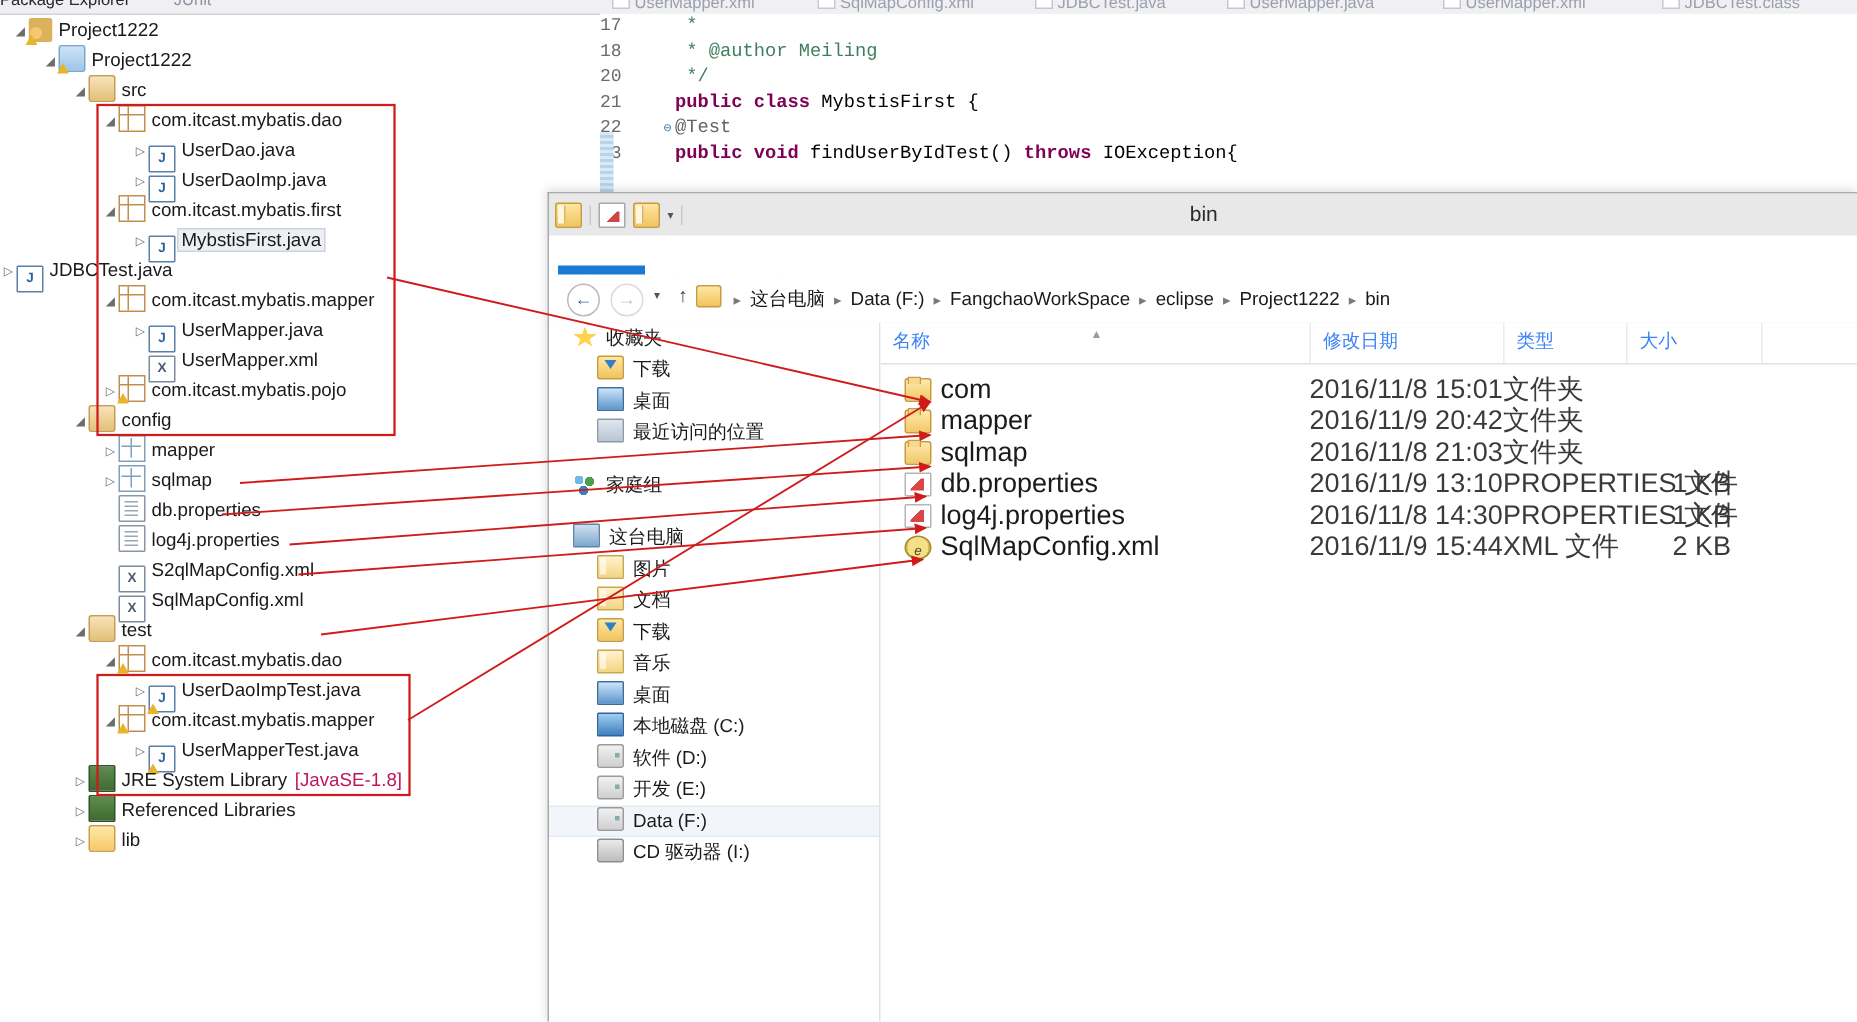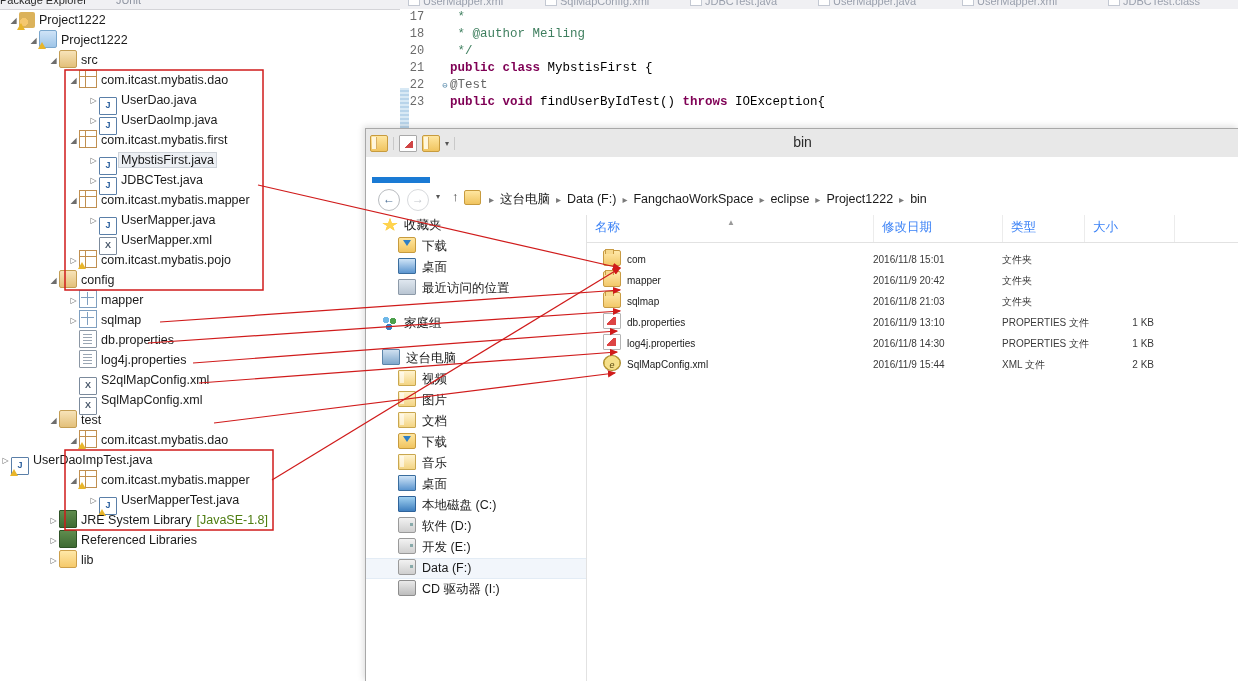--- a/index.html
+++ b/index.html
@@ -46,21 +46,21 @@
   .row .arrow{
     display:inline-block;width:11px;text-align:center;color:#6d6d6d;font-size:8px;
     vertical-align:1px;
   }
   .row .arrow.none{color:transparent;}
   .row .ico{
     display:inline-block;width:16px;height:16px;vertical-align:-4px;margin-right:4px;
     position:relative;
   }
   .row .lbl{vertical-align:0px;}
-  .row .dim{color:#4d7c0f;text-align:right;}
+  .row .dim{color:#be185d;text-align:right;}
   .sel-lbl{background:#eceff3;border:1px solid #cfd4da;padding:0 2px;margin:0 -3px;}
 
   
   .ic-proj-root{background:
      radial-gradient(circle at 5px 10px,#f5c86e 0 4px,transparent 4px),
      linear-gradient(#dbb25b,#dbb25b) ;
      border-radius:2px;}
   .ic-jproj{background:linear-gradient(#cfe3f7,#9ec5e8);border:1px solid #7ba7cd;border-radius:2px;}
   .ic-src{background:linear-gradient(#f7e3b9,#e3c07a);border:1px solid #c49e54;border-radius:2px;}
   .ic-pkg{background:#fff;border:1px solid #c08f50;}
@@ -176,21 +176,21 @@
     position:absolute;left:0;top:0;width:100%;height:27px;
     border-bottom:1px solid #e2e2e2;background:#fff;
   }
   .colh{
     position:absolute;top:0;height:27px;line-height:27px;font-size:12.5px;color:#3b82f6;
     border-left:1px solid #ececec;padding-left:8px;box-sizing:border-box;font-family:Liberation Mono, monospace;
   }
   .colh.first{border-left:none;}
   .sortcaret{position:absolute;left:140px;top:3px;font-size:8px;color:#9a9a9a;}
   .frow{
-    position:absolute;left:0;width:100%;height:21px;line-height:21px;font-size:10px;color:#1a1a1a;
+    position:absolute;left:0;width:100%;height:21px;line-height:21px;font-size:18px;color:#1a1a1a;
   }
   .fname{position:absolute;left:16px;white-space:nowrap;}
   .fname .fi{display:inline-block;width:16px;height:14px;vertical-align:-3px;margin-right:6px;position:relative;}
   .fi-folder{background:linear-gradient(#ffe9ab,#f2c869);border:1px solid #c89b43;border-radius:2px;}
   .fi-folder:after{content:"";position:absolute;left:1px;top:-2px;width:7px;height:4px;
     background:#f7d98e;border:1px solid #c89b43;border-bottom:none;border-radius:1px 1px 0 0;}
   .fi-prop{background:#fff;border:1px solid #b5b5b5;border-radius:1px;}
   .fi-prop:after{content:"";position:absolute;left:3px;top:3px;width:9px;height:8px;
     background:linear-gradient(135deg,transparent 40%,#d44 40%);}
   .fi-xml{background:radial-gradient(circle,#f5e08a 0 7px,#d9b94a 7px);border-radius:50%;
@@ -201,21 +201,21 @@
   .ftype{position:absolute;left:415px;color:#3a3a3a;}
   .fsize{position:absolute;left:497px;width:70px;text-align:right;color:#3a3a3a;}
 
   
   #editor{
     position:absolute;left:400px;top:9px;width:838px;height:120px;
     background:#fff;overflow:hidden;
     font-family:"Liberation Mono", monospace;font-size:12.5px;
   }
   .cline{position:relative;height:17px;line-height:17px;white-space:pre;}
-  .gut{display:inline-block;width:34px;text-align:center;padding-right:6px;
+  .gut{display:inline-block;width:34px;text-align:left;padding-right:6px;
     color:#6b6b6b;font-size:12px;}
   .fold{display:inline-block;width:10px;text-align:center;color:#5588aa;font-size:9px;}
   .cmt{color:#3f7f5f;}
   .kw{color:#7f0055;font-weight:bold;}
   .ann{color:#646464;}
   #marker{
     position:absolute;left:400px;top:88px;width:9px;height:40px;
     background:repeating-linear-gradient(0deg,#b8d4ea 0 2px,#d8e9f5 2px 4px);
   }
 
@@ -242,35 +242,35 @@
 
   <div id="tree">
       <div class="row" style="padding-left: 8px;"><span class="arrow">◢</span><span class="ico ic-proj-root"><i class="ic-warn"></i></span><span class="lbl">Project1222</span></div>
       <div class="row" style="padding-left: 28px;"><span class="arrow">◢</span><span class="ico ic-jproj"><i class="ic-warn"></i></span><span class="lbl">Project1222</span></div>
       <div class="row" style="padding-left: 48px;"><span class="arrow">◢</span><span class="ico ic-src"></span><span class="lbl">src</span></div>
       <div class="row" style="padding-left: 68px;"><span class="arrow">◢</span><span class="ico ic-pkg"></span><span class="lbl">com.itcast.mybatis.dao</span></div>
       <div class="row" style="padding-left: 88px;"><span class="arrow">▷</span><span class="ico ic-java-i">J</span><span class="lbl">UserDao.java</span></div>
       <div class="row" style="padding-left: 88px;"><span class="arrow">▷</span><span class="ico ic-java">J</span><span class="lbl">UserDaoImp.java</span></div>
       <div class="row" style="padding-left: 68px;"><span class="arrow">◢</span><span class="ico ic-pkg"></span><span class="lbl">com.itcast.mybatis.first</span></div>
       <div class="row" style="padding-left: 88px;"><span class="arrow">▷</span><span class="ico ic-java">J</span><span class="lbl sel-lbl">MybstisFirst.java</span></div>
-      <div class="row" style="padding-left: 88px;"><span class="arrow">▷</span><span class="ico ic-java">J</span><span class="lbl">JDBCTest.java</span></div>
+      <div class="row" style=""><span class="arrow">▷</span><span class="ico ic-java">J</span><span class="lbl">JDBCTest.java</span></div>
       <div class="row" style="padding-left: 68px;"><span class="arrow">◢</span><span class="ico ic-pkg"></span><span class="lbl">com.itcast.mybatis.mapper</span></div>
       <div class="row" style="padding-left: 88px;"><span class="arrow">▷</span><span class="ico ic-java-i">J</span><span class="lbl">UserMapper.java</span></div>
       <div class="row" style="padding-left: 88px;"><span class="arrow none">&nbsp;</span><span class="ico ic-xml">X</span><span class="lbl">UserMapper.xml</span></div>
       <div class="row" style="padding-left: 68px;"><span class="arrow">▷</span><span class="ico ic-pkg"><i class="ic-warn"></i></span><span class="lbl">com.itcast.mybatis.pojo</span></div>
       <div class="row" style="padding-left: 48px;"><span class="arrow">◢</span><span class="ico ic-src"></span><span class="lbl">config</span></div>
       <div class="row" style="padding-left: 68px;"><span class="arrow">▷</span><span class="ico ic-folder-cfg"></span><span class="lbl">mapper</span></div>
       <div class="row" style="padding-left: 68px;"><span class="arrow">▷</span><span class="ico ic-folder-cfg"></span><span class="lbl">sqlmap</span></div>
       <div class="row" style="padding-left: 68px;"><span class="arrow none">&nbsp;</span><span class="ico ic-prop"></span><span class="lbl">db.properties</span></div>
       <div class="row" style="padding-left: 68px;"><span class="arrow none">&nbsp;</span><span class="ico ic-prop"></span><span class="lbl">log4j.properties</span></div>
       <div class="row" style="padding-left: 68px;"><span class="arrow none">&nbsp;</span><span class="ico ic-xml">X</span><span class="lbl">S2qlMapConfig.xml</span></div>
       <div class="row" style="padding-left: 68px;"><span class="arrow none">&nbsp;</span><span class="ico ic-xml">X</span><span class="lbl">SqlMapConfig.xml</span></div>
       <div class="row" style="padding-left: 48px;"><span class="arrow">◢</span><span class="ico ic-src"></span><span class="lbl">test</span></div>
       <div class="row" style="padding-left: 68px;"><span class="arrow">◢</span><span class="ico ic-pkg"><i class="ic-warn"></i></span><span class="lbl">com.itcast.mybatis.dao</span></div>
-      <div class="row" style=""><span class="arrow">▷</span><span class="ico ic-java">J<i class="ic-warn"></i></span><span class="lbl">UserDaoImpTest.java</span></div>
+      <div class="row" style="padding-left: 88px;"><span class="arrow">▷</span><span class="ico ic-java">J<i class="ic-warn"></i></span><span class="lbl">UserDaoImpTest.java</span></div>
       <div class="row" style="padding-left: 68px;"><span class="arrow">◢</span><span class="ico ic-pkg"><i class="ic-warn"></i></span><span class="lbl">com.itcast.mybatis.mapper</span></div>
       <div class="row" style="padding-left: 88px;"><span class="arrow">▷</span><span class="ico ic-java">J<i class="ic-warn"></i></span><span class="lbl">UserMapperTest.java</span></div>
       <div class="row" style="padding-left: 48px;"><span class="arrow">▷</span><span class="ico ic-lib"></span><span class="lbl">JRE System Library</span><span class="dim" style="margin-left: 5px;">[JavaSE-1.8]</span></div>
       <div class="row" style="padding-left: 48px;"><span class="arrow">▷</span><span class="ico ic-lib"></span><span class="lbl">Referenced Libraries</span></div>
       <div class="row" style="padding-left: 48px;"><span class="arrow">▷</span><span class="ico ic-folder"></span><span class="lbl">lib</span></div>
     </div>
 
   <div id="editor">
       <div class="cline"><span class="gut">17</span><span class="fold">&nbsp;</span><span class="cmt"> *</span></div>
       <div class="cline"><span class="gut">18</span><span class="fold">&nbsp;</span><span class="cmt"> * @author Meiling</span></div>
@@ -314,21 +314,20 @@
   <div id="ex-body">
     <div id="ex-nav">
         <div class="nrow" style="padding-left: 16px;"><span class="ni ni-star"></span><span>收藏夹</span></div>
         <div class="nrow" style="padding-left: 32px;"><span class="ni ni-dl"></span><span>下载</span></div>
         <div class="nrow" style="padding-left: 32px;"><span class="ni ni-desk"></span><span>桌面</span></div>
         <div class="nrow" style="padding-left: 32px;"><span class="ni ni-recent"></span><span>最近访问的位置</span></div>
         <div class="nspace"></div>
         <div class="nrow" style="padding-left: 16px;"><span class="ni ni-home"></span><span>家庭组</span></div>
         <div class="nspace"></div>
         <div class="nrow" style="padding-left: 16px;"><span class="ni ni-pc"></span><span>这台电脑</span></div>
-        <div class="nrow" style="padding-left: 32px;"><span class="ni ni-lib"></span><span>视频</span></div>
         <div class="nrow" style="padding-left: 32px;"><span class="ni ni-lib"></span><span>图片</span></div>
         <div class="nrow" style="padding-left: 32px;"><span class="ni ni-lib"></span><span>文档</span></div>
         <div class="nrow" style="padding-left: 32px;"><span class="ni ni-dl"></span><span>下载</span></div>
         <div class="nrow" style="padding-left: 32px;"><span class="ni ni-lib"></span><span>音乐</span></div>
         <div class="nrow" style="padding-left: 32px;"><span class="ni ni-desk"></span><span>桌面</span></div>
         <div class="nrow" style="padding-left: 32px;"><span class="ni ni-hdd"></span><span>本地磁盘 (C:)</span></div>
         <div class="nrow" style="padding-left: 32px;"><span class="ni ni-drive"></span><span>软件 (D:)</span></div>
         <div class="nrow" style="padding-left: 32px;"><span class="ni ni-drive"></span><span>开发 (E:)</span></div>
         <div class="nrow sel" style="padding-left: 32px;"><span class="ni ni-drive"></span><span>Data (F:)</span></div>
         <div class="nrow" style="padding-left: 32px;"><span class="ni ni-cd"></span><span>CD 驱动器 (I:)</span></div>

